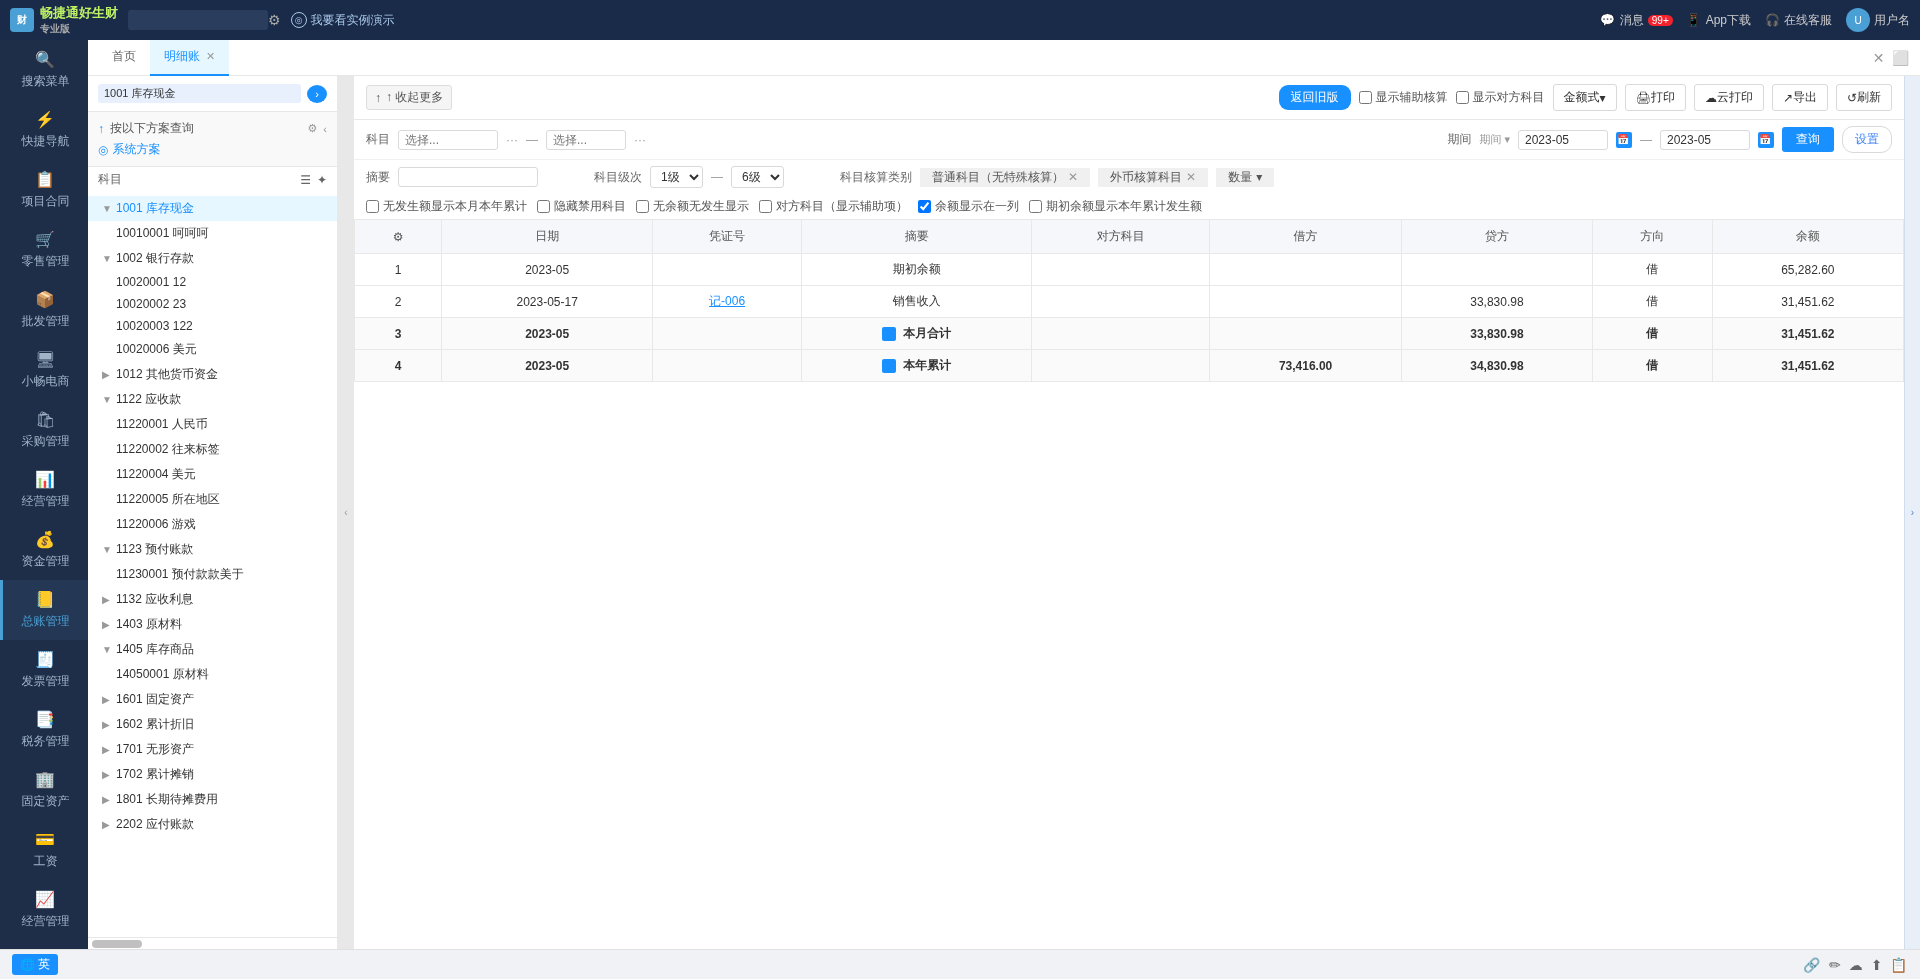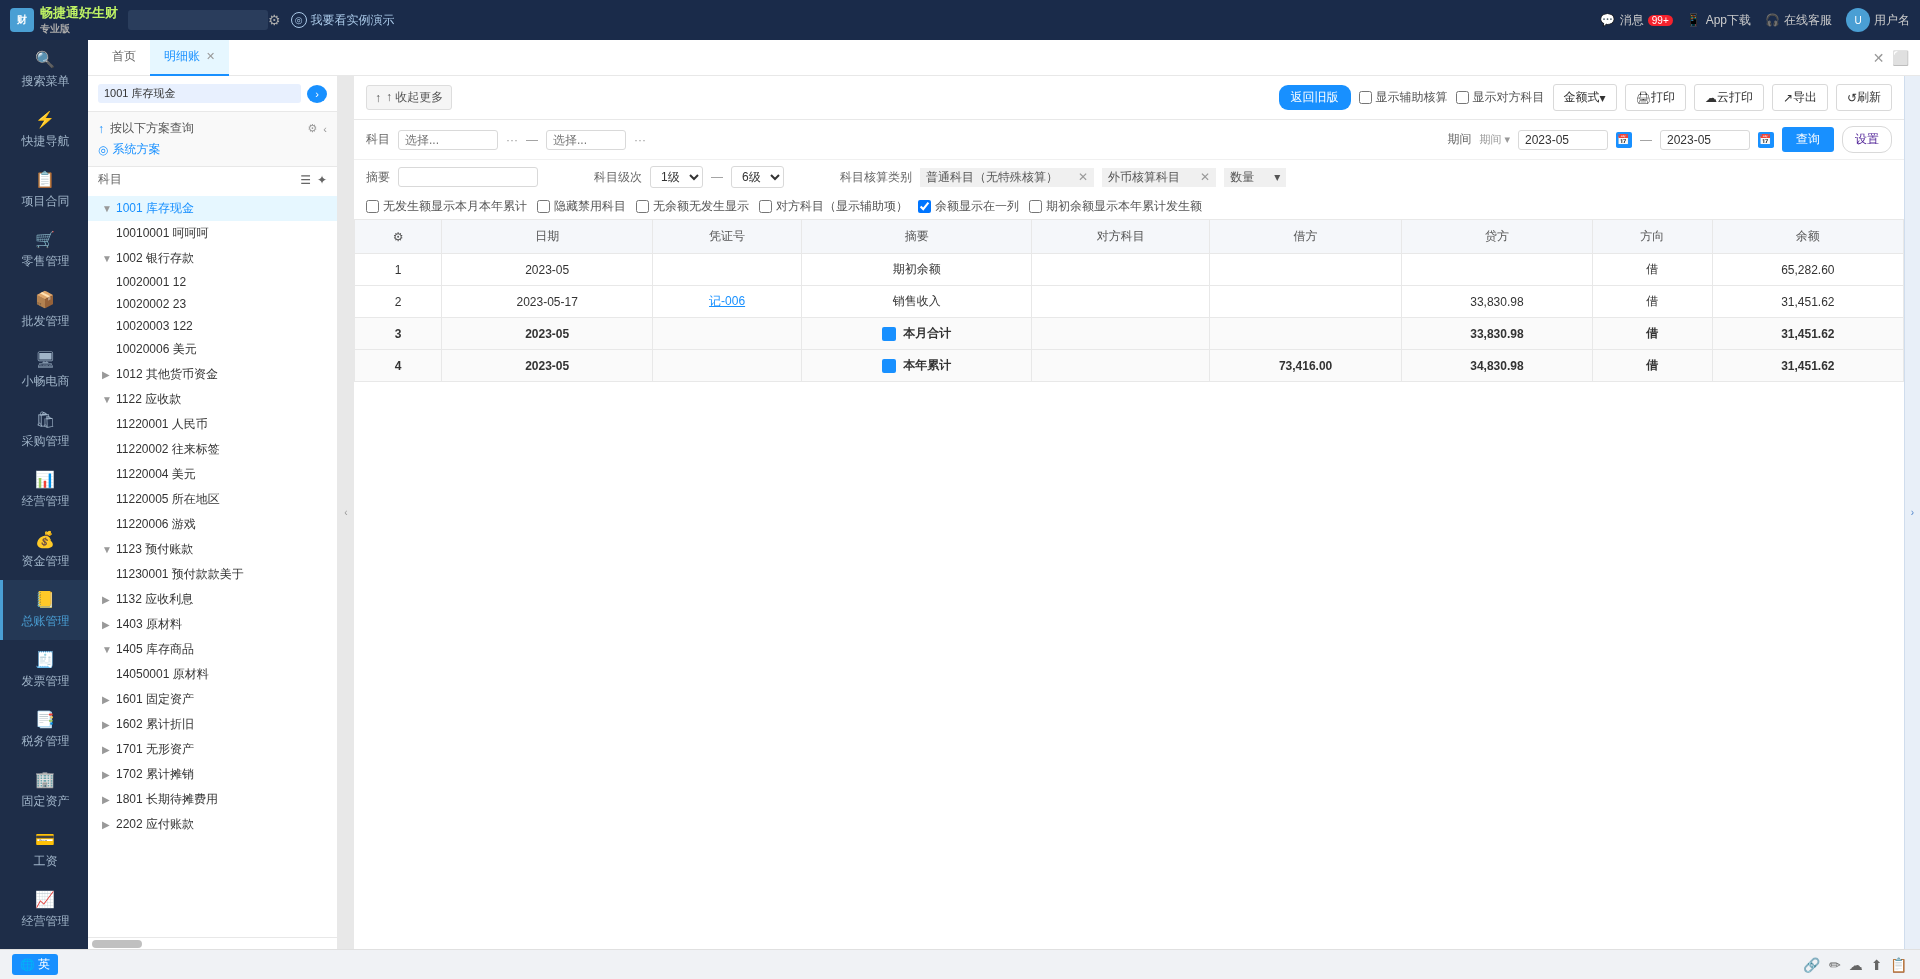--- a/index.html
+++ b/index.html
@@ -89,25 +89,25 @@
     .lp-query { padding: 8px 10px; background: #f9f9f9; border-bottom: 1px solid #e8e8e8; }
 
     
     .rp-filter { background: #fff; border-bottom: 1px solid #e8e8e8; flex-shrink: 0; }
     .rp-filter-row1 { display: flex; align-items: center; padding: 6px 12px; gap: 8px; border-bottom: 1px solid #f0f0f0; }
     .rp-filter-row2 { display: flex; align-items: center; padding: 6px 12px; gap: 8px; }
     .rp-filter-row3 { display: flex; align-items: center; padding: 4px 12px; gap: 10px; flex-wrap: wrap; }
     .inp { border: 1px solid #d9d9d9; border-radius: 3px; padding: 2px 6px; outline: none; color: #333; }
     .sel { border: 1px solid #d9d9d9; border-radius: 3px; padding: 2px 6px; outline: none; color: #333; background: #fff; }
     .date-inp { width: 90px; }
-    .tag-remove { display: inline-flex; align-items: center; background: #f0f0f0; border-radius: 0; padding: 1px 6px; gap: 20px; font-size: 11px; color: #555; }
+    .tag-remove { display: inline-flex; align-items: center; background: #f0f0f0; border-radius: 0; padding: 1px 12px; gap: 4px; font-size: 11px; color: #555; }
     .tag-remove .x { cursor: pointer; color: #999; }
 
     .btn-query { background: #1890ff; color: #fff; border: none; border-radius: 3px; padding: 4px 14px; cursor: pointer; font-size: 12px; }
-    .btn-settings { background: #fff; color: #4c1d95; border: 1px solid #d9d9d9; border-radius: 11px; padding: 4px 12px; cursor: pointer; font-size: 12px; }
+    .btn-settings { background: #fff; color: #3b82f6; border: 1px solid #d9d9d9; border-radius: 11px; padding: 4px 12px; cursor: pointer; font-size: 12px; }
 
     
     ::-webkit-scrollbar { width: 6px; height: 6px; }
     ::-webkit-scrollbar-track { background: #f0f0f0; }
     ::-webkit-scrollbar-thumb { background: #c0c0c0; border-radius: 3px; }
 
     
     .side-collapse { width: 16px; background: #e8e8e8; display: flex; align-items: center; justify-content: center; cursor: pointer; font-size: 10px; color: #999; flex-shrink: 0; }
 
     

